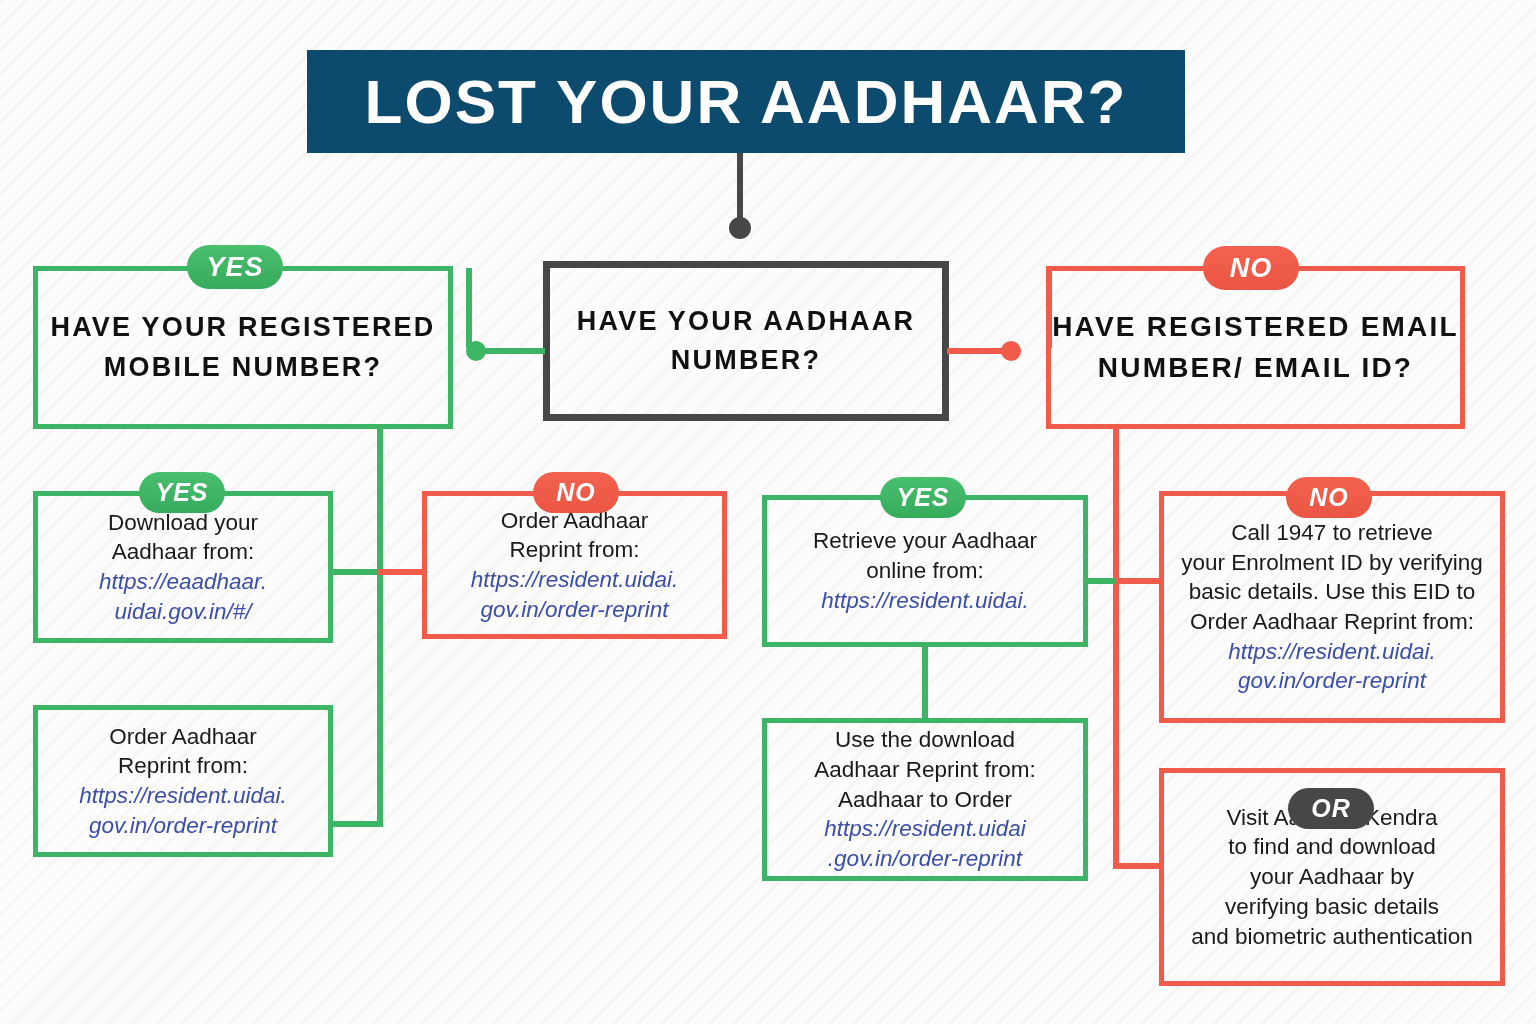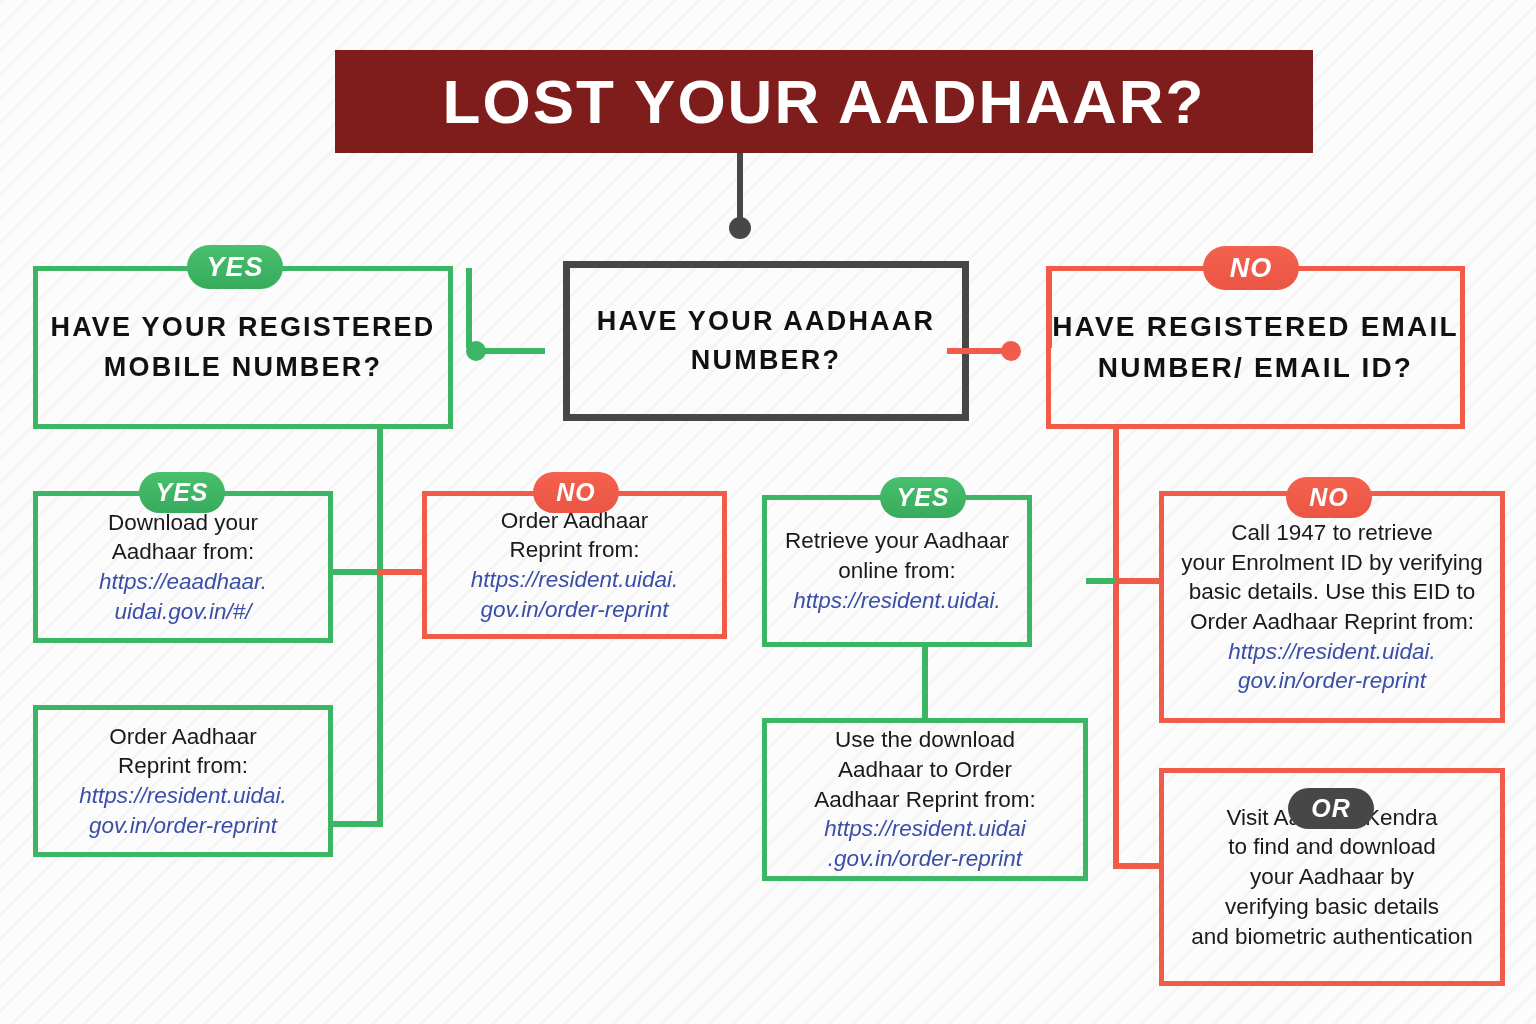--- a/index.html
+++ b/index.html
@@ -28,27 +28,26 @@
     left: 0; top: 0;
     width: 1536px;
     height: 1024px;
   }
 
   
   .title-bar {
     position: absolute;
     left: 307px;
     top: 50px;
-    width: 978px;
+    width: 878px;
     height: 103px;
-    background: #7f1d1d;
+    background: #0c4a6e;
     display: flex;
     align-items: center;
     justify-content: center;
-    margin-left: 28px;
   }
   .title-text {
     color: #ffffff;
     font-size: 62px;
     font-weight: bold;
     letter-spacing: 2px;
     font-family: "Liberation Sans", sans-serif;
     white-space: nowrap;
   }
 
@@ -70,21 +69,21 @@
 
   
   .box {
     position: absolute;
     background: transparent;
     display: flex;
     align-items: center;
     justify-content: center;
     text-align: center;
   }
-  .box.dark-border  { border: 7px solid #474747; margin-left: 20px; }
+  .box.dark-border  { border: 7px solid #474747; }
   .box.green-border { border: 5px solid #3cb664; }
   .box.red-border   { border: 5px solid #f05b4a; }
 
   .decision-text {
     font-size: 27px;
     font-weight: bold;
     letter-spacing: 2.2px;
     line-height: 1.45;
     color: #111111;
     font-family: "Liberation Sans", sans-serif;
@@ -225,37 +224,37 @@
 
   <div class="conn v red" style="left:1113px; top:429px; height:440px;"></div>
 
   <div class="conn h red" style="left:1113px; top:578px; width:48px;"></div>
 
   <div class="conn h red" style="left:1113px; top:863px; width:48px;"></div>
 
   <div class="pill pill-yes pill-md" style="left:880px; top:477px;">
     <span>YES</span>
   </div>
-  <div class="box green-border" style="left:762px; top:495px; width:270px; height:152px;">
+  <div class="box green-border" style="left:762px; top:495px; width:326px; height:152px;">
     <div class="action-text">
       <span class="ln">Retrieve your Aadhaar</span>
       <span class="ln">online from:</span>
       <span class="url">https://resident.uidai.</span>
     </div>
   </div>
 
   <div class="conn h green" style="left:1086px; top:578px; width:30px;"></div>
 
   <div class="conn v green" style="left:922px; top:645px; height:75px;"></div>
 
   <div class="box green-border" style="left:762px; top:718px; width:326px; height:163px;">
     <div class="action-text">
       <span class="ln">Use the download</span>
+      <span class="ln">Aadhaar Reprint from:</span>
       <span class="ln">Aadhaar to Order</span>
-      <span class="ln">Aadhaar Reprint from:</span>
       <span class="url">https://resident.uidai</span>
       <span class="url">.gov.in/order-reprint</span>
     </div>
   </div>
 
   <div class="pill pill-no pill-md" style="left:1286px; top:477px;">
     <span>NO</span>
   </div>
   <div class="box red-border" style="left:1159px; top:491px; width:346px; height:232px;">
     <div class="action-text">

